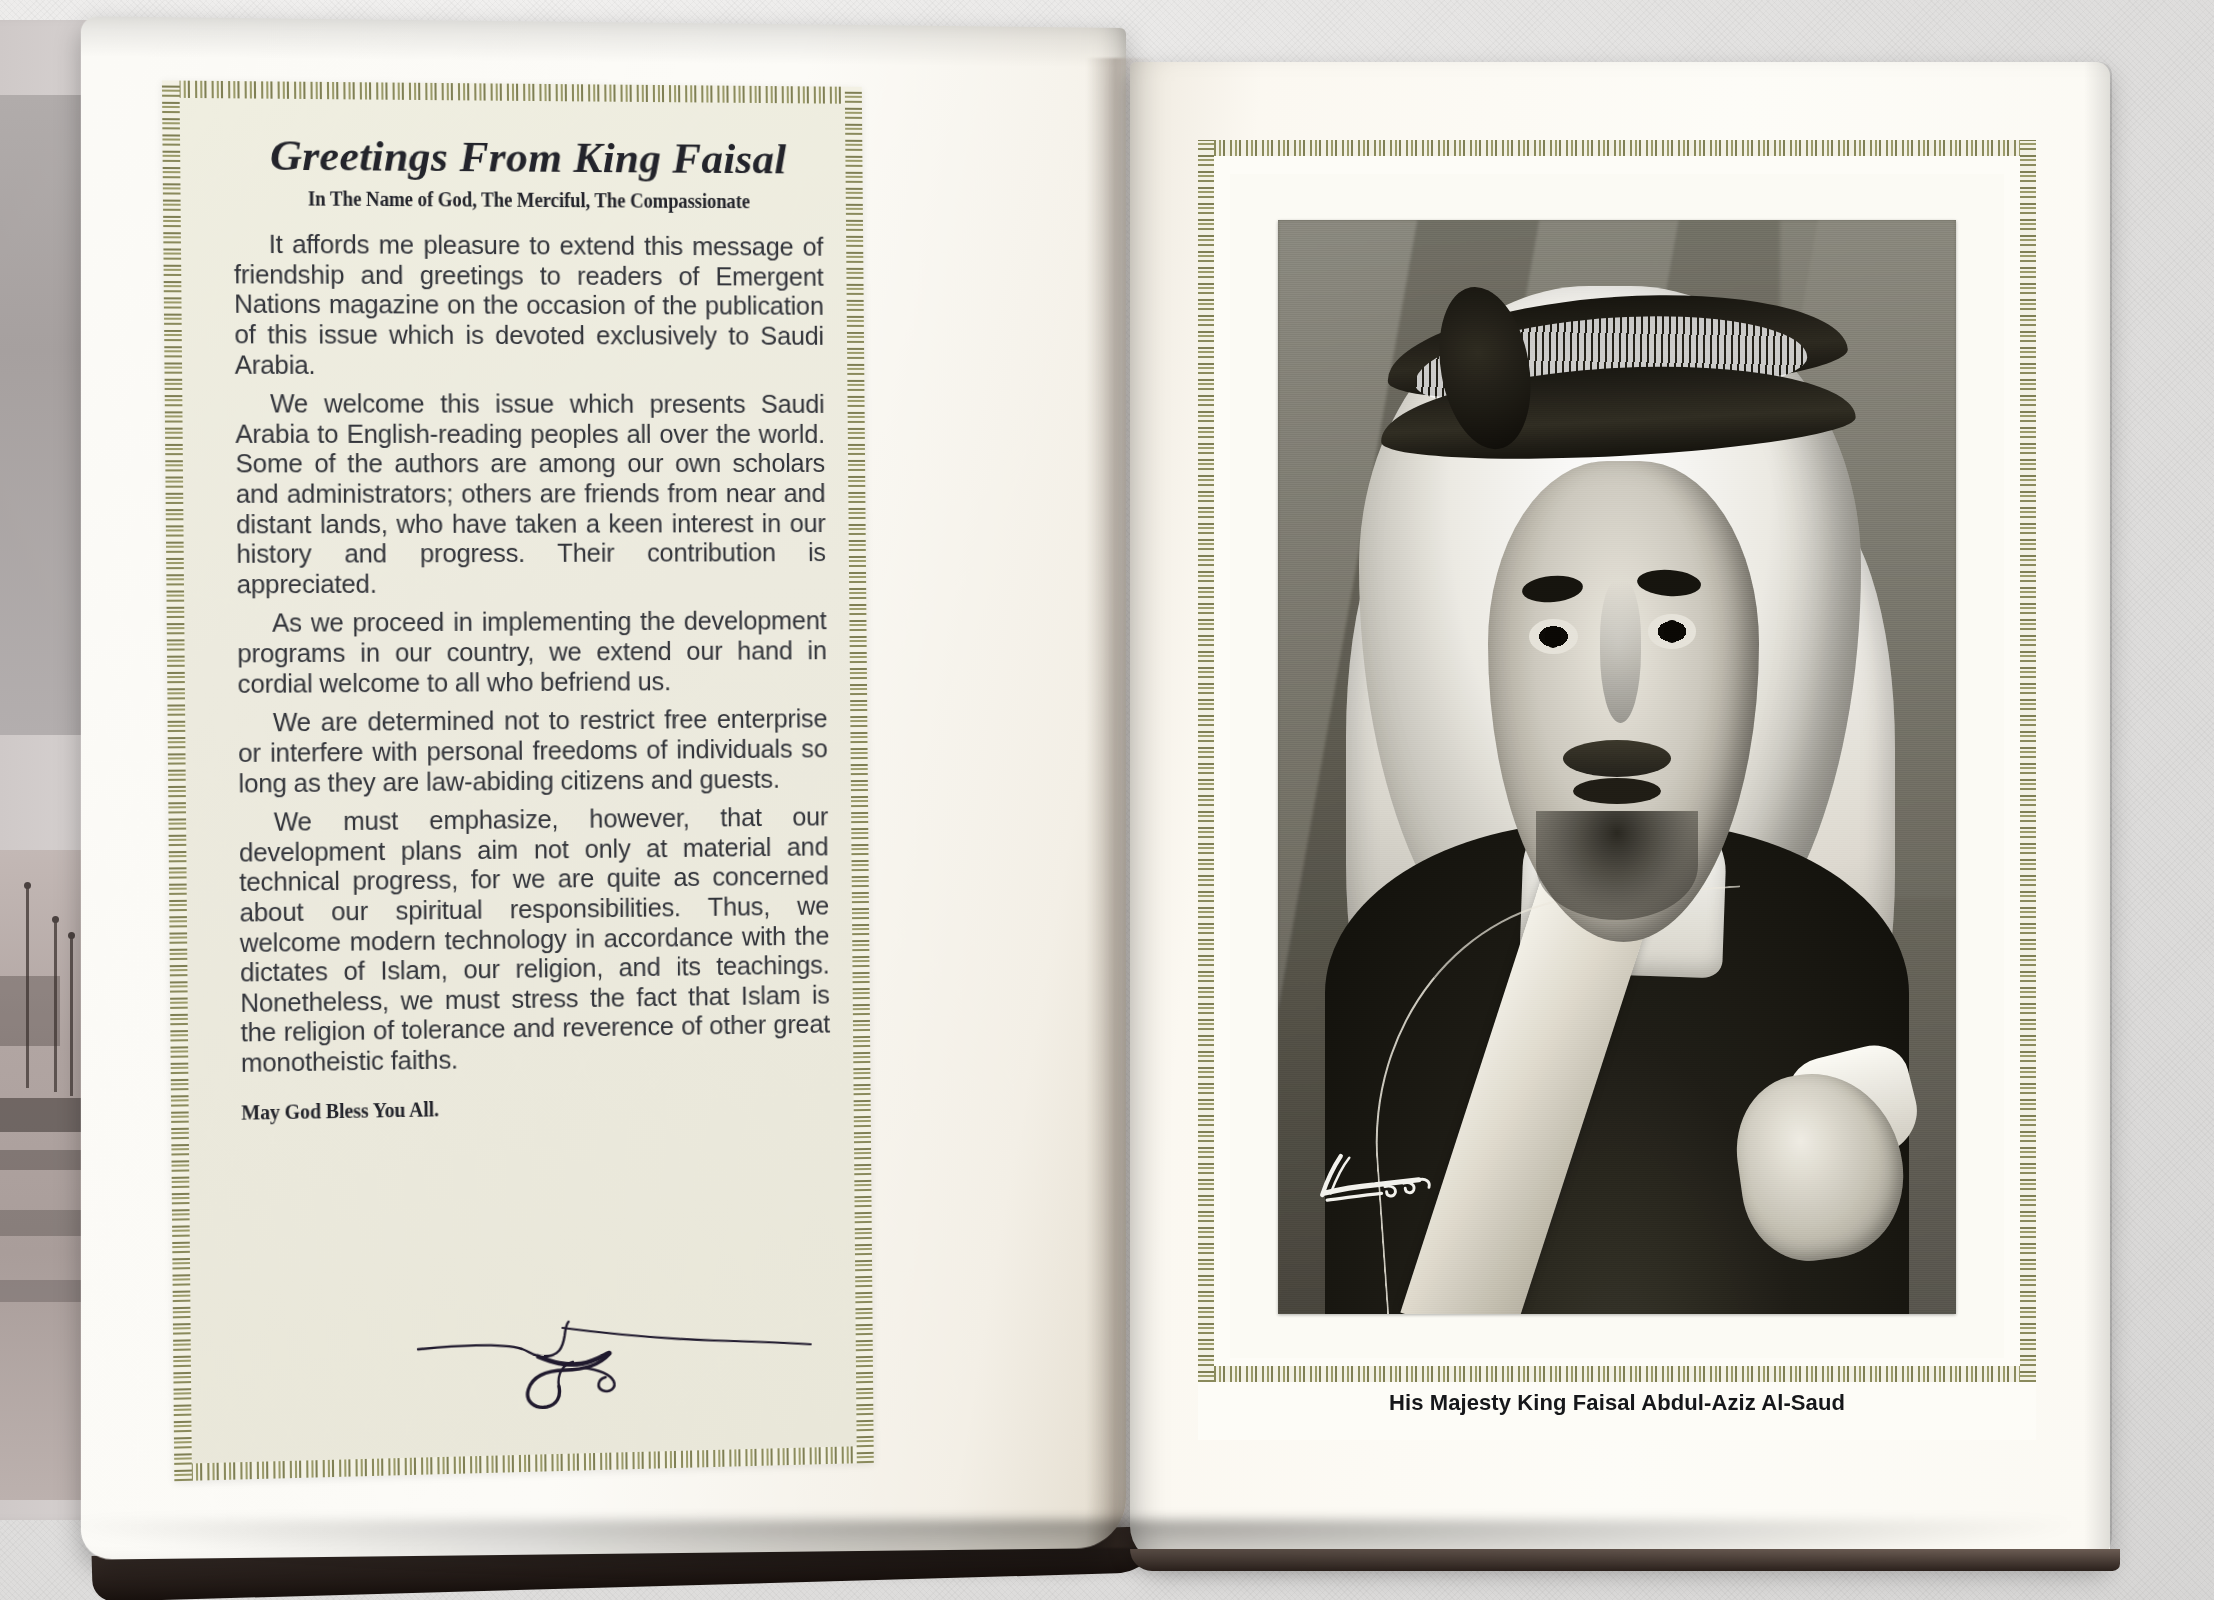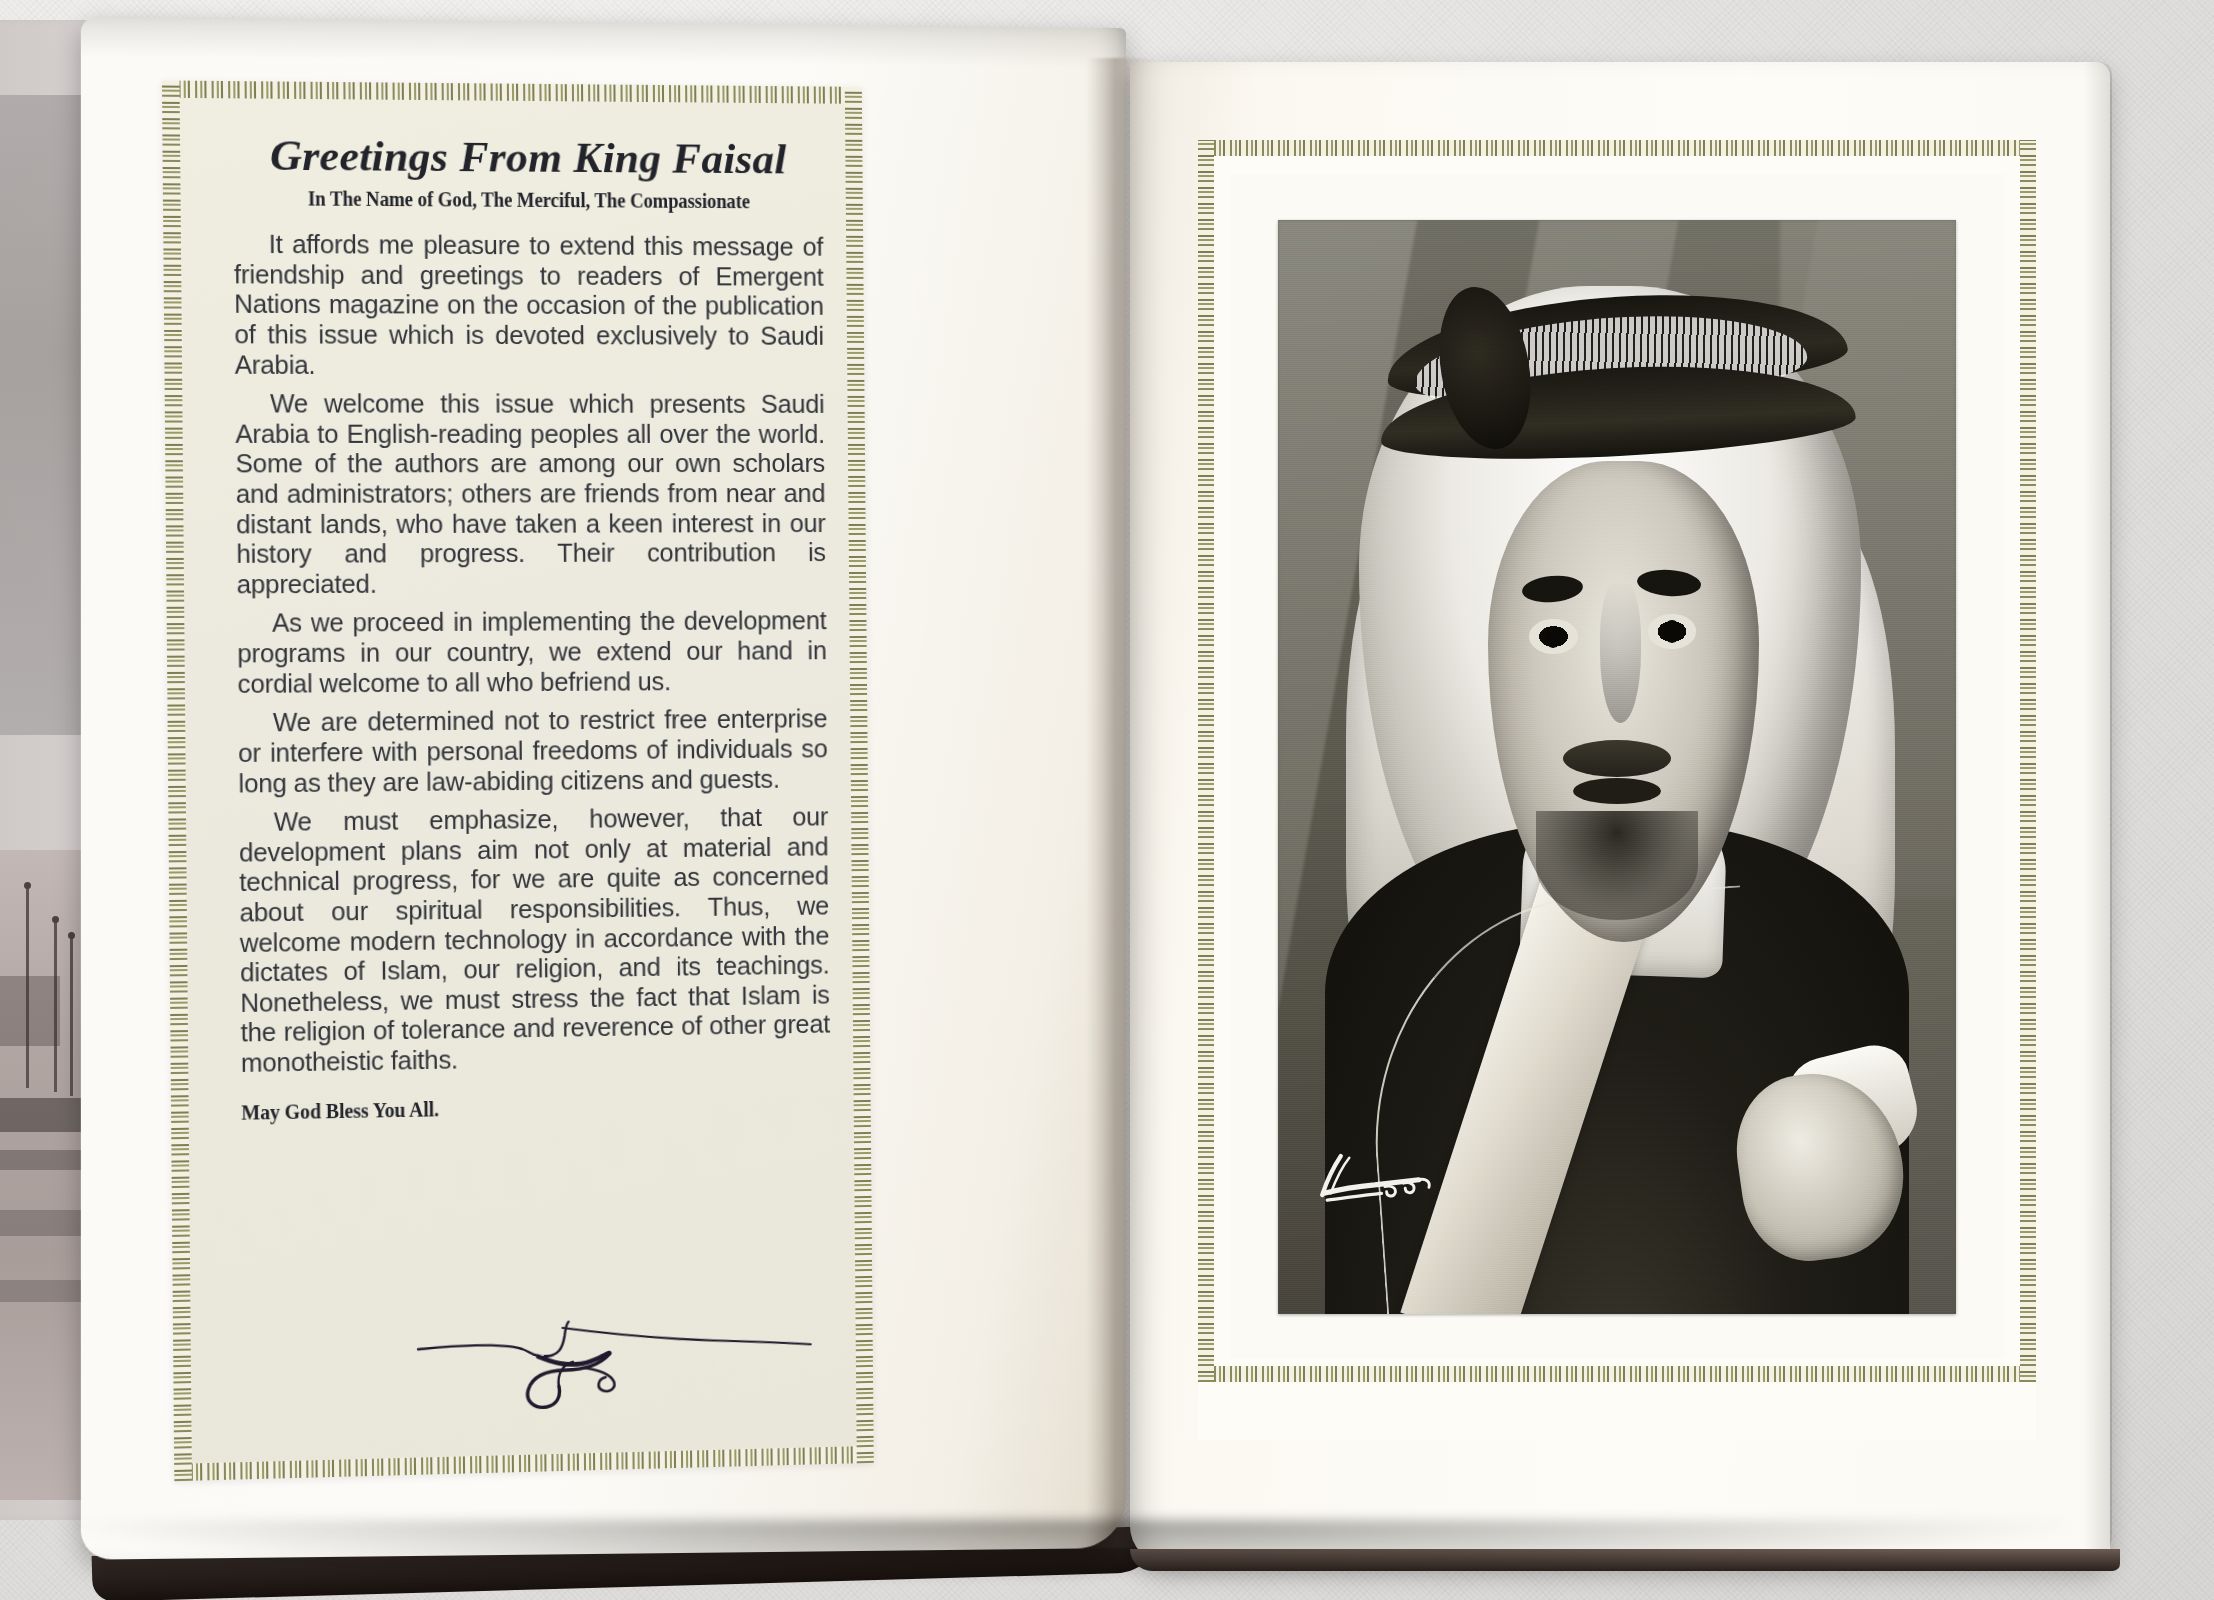--- a/index.html
+++ b/index.html
@@ -472,20 +472,21 @@
                   <path d="M18 62 C36 60, 60 56, 82 54" stroke-width="4"></path>
                   <path d="M86 46 C94 44, 100 48, 98 54 C96 59, 88 58, 88 52" stroke-width="3.4"></path>
                   <path d="M108 42 C116 40, 122 44, 120 50 C118 55, 110 54, 110 48" stroke-width="3.4"></path>
                   <path d="M126 38 C134 36, 140 40, 138 47" stroke-width="3.4"></path>
                 </g>
               </svg>
             </div>
           </div>
         </div>
 
+        <div id="caption">His Majesty King Faisal Abdul-Aziz Al-Saud</div>
       </div>
     </div>
 
     <div id="right-bottom-edge"></div>
   </div>
 
   <div id="book-shadow"></div>
 </div>
 
 </body></html>

